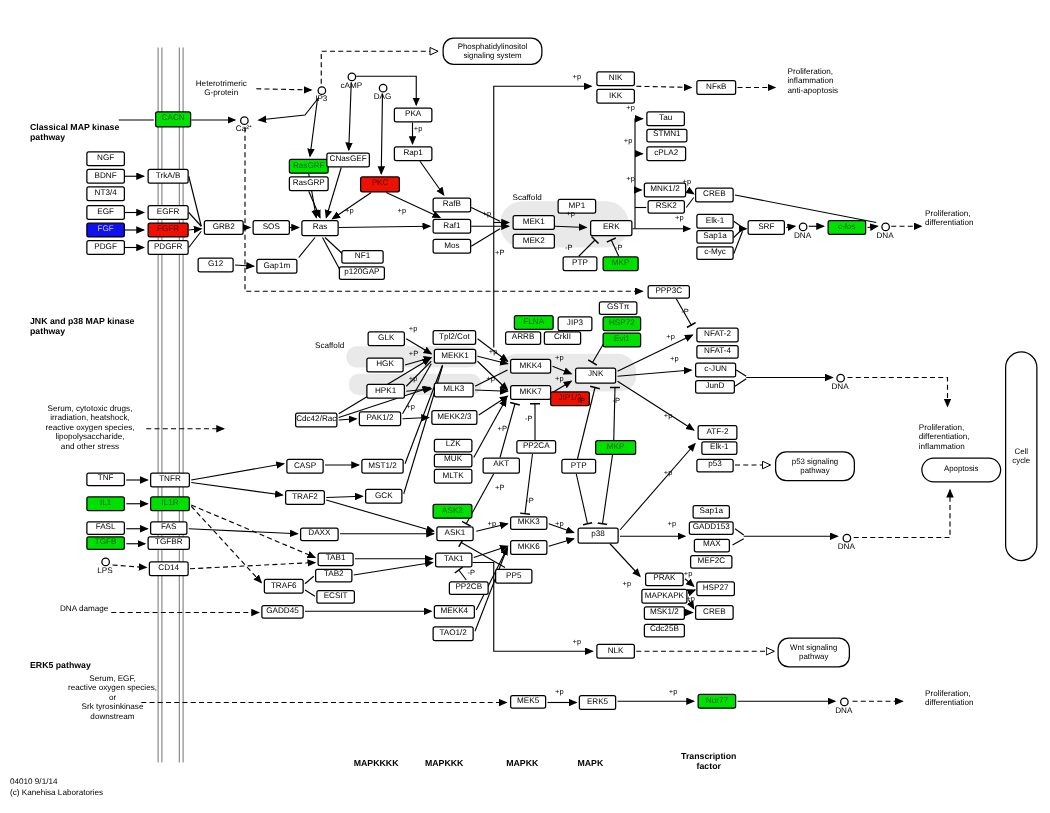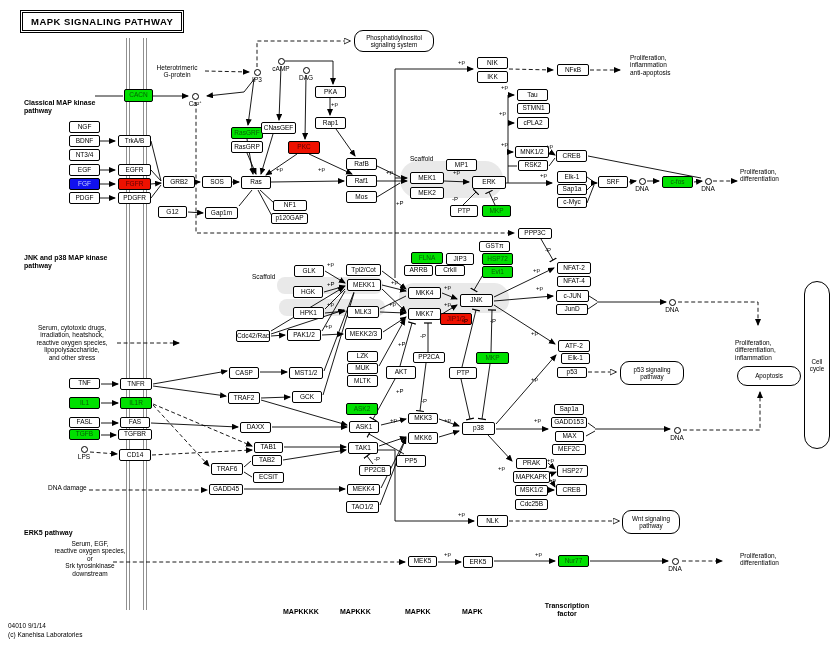--- a/index.html
+++ b/index.html
@@ -27,21 +27,20 @@
   .anno.b{font-weight:bold;font-size:7px;}
   .pl{position:absolute;z-index:5;font-size:6px;line-height:1;color:#000;}
   #title-box{position:absolute;left:22px;top:12px;z-index:6;border:1.5px solid #000;outline:1px solid #000;
              outline-offset:1px;background:#fff;font-weight:bold;font-size:9.5px;letter-spacing:.5px;
              padding:3px 8px;}
 </style>
 </head>
 <body>
 
 <div id="canvas">
-  <div id="title-box">MAPK SIGNALING PATHWAY</div>
   <svg id="edges" width="840" height="650">
     <defs>
       <marker id="ah" markerWidth="8" markerHeight="8" refX="6" refY="3" orient="auto" markerUnits="userSpaceOnUse">
         <path d="M0,0L7,3L0,6Z" fill="#000"></path>
       </marker>
       <marker id="oh" markerWidth="9" markerHeight="9" refX="6.5" refY="3.5" orient="auto" markerUnits="userSpaceOnUse">
         <path d="M0.5,0.5L7,3.5L0.5,6.5Z" fill="#fff" stroke="#000" stroke-width="0.8"></path>
       </marker>
       <marker id="tee" markerWidth="8" markerHeight="8" refX="1" refY="4" orient="auto" markerUnits="userSpaceOnUse">
         <path d="M1,0L1,8" stroke="#000" stroke-width="1.2"></path>

